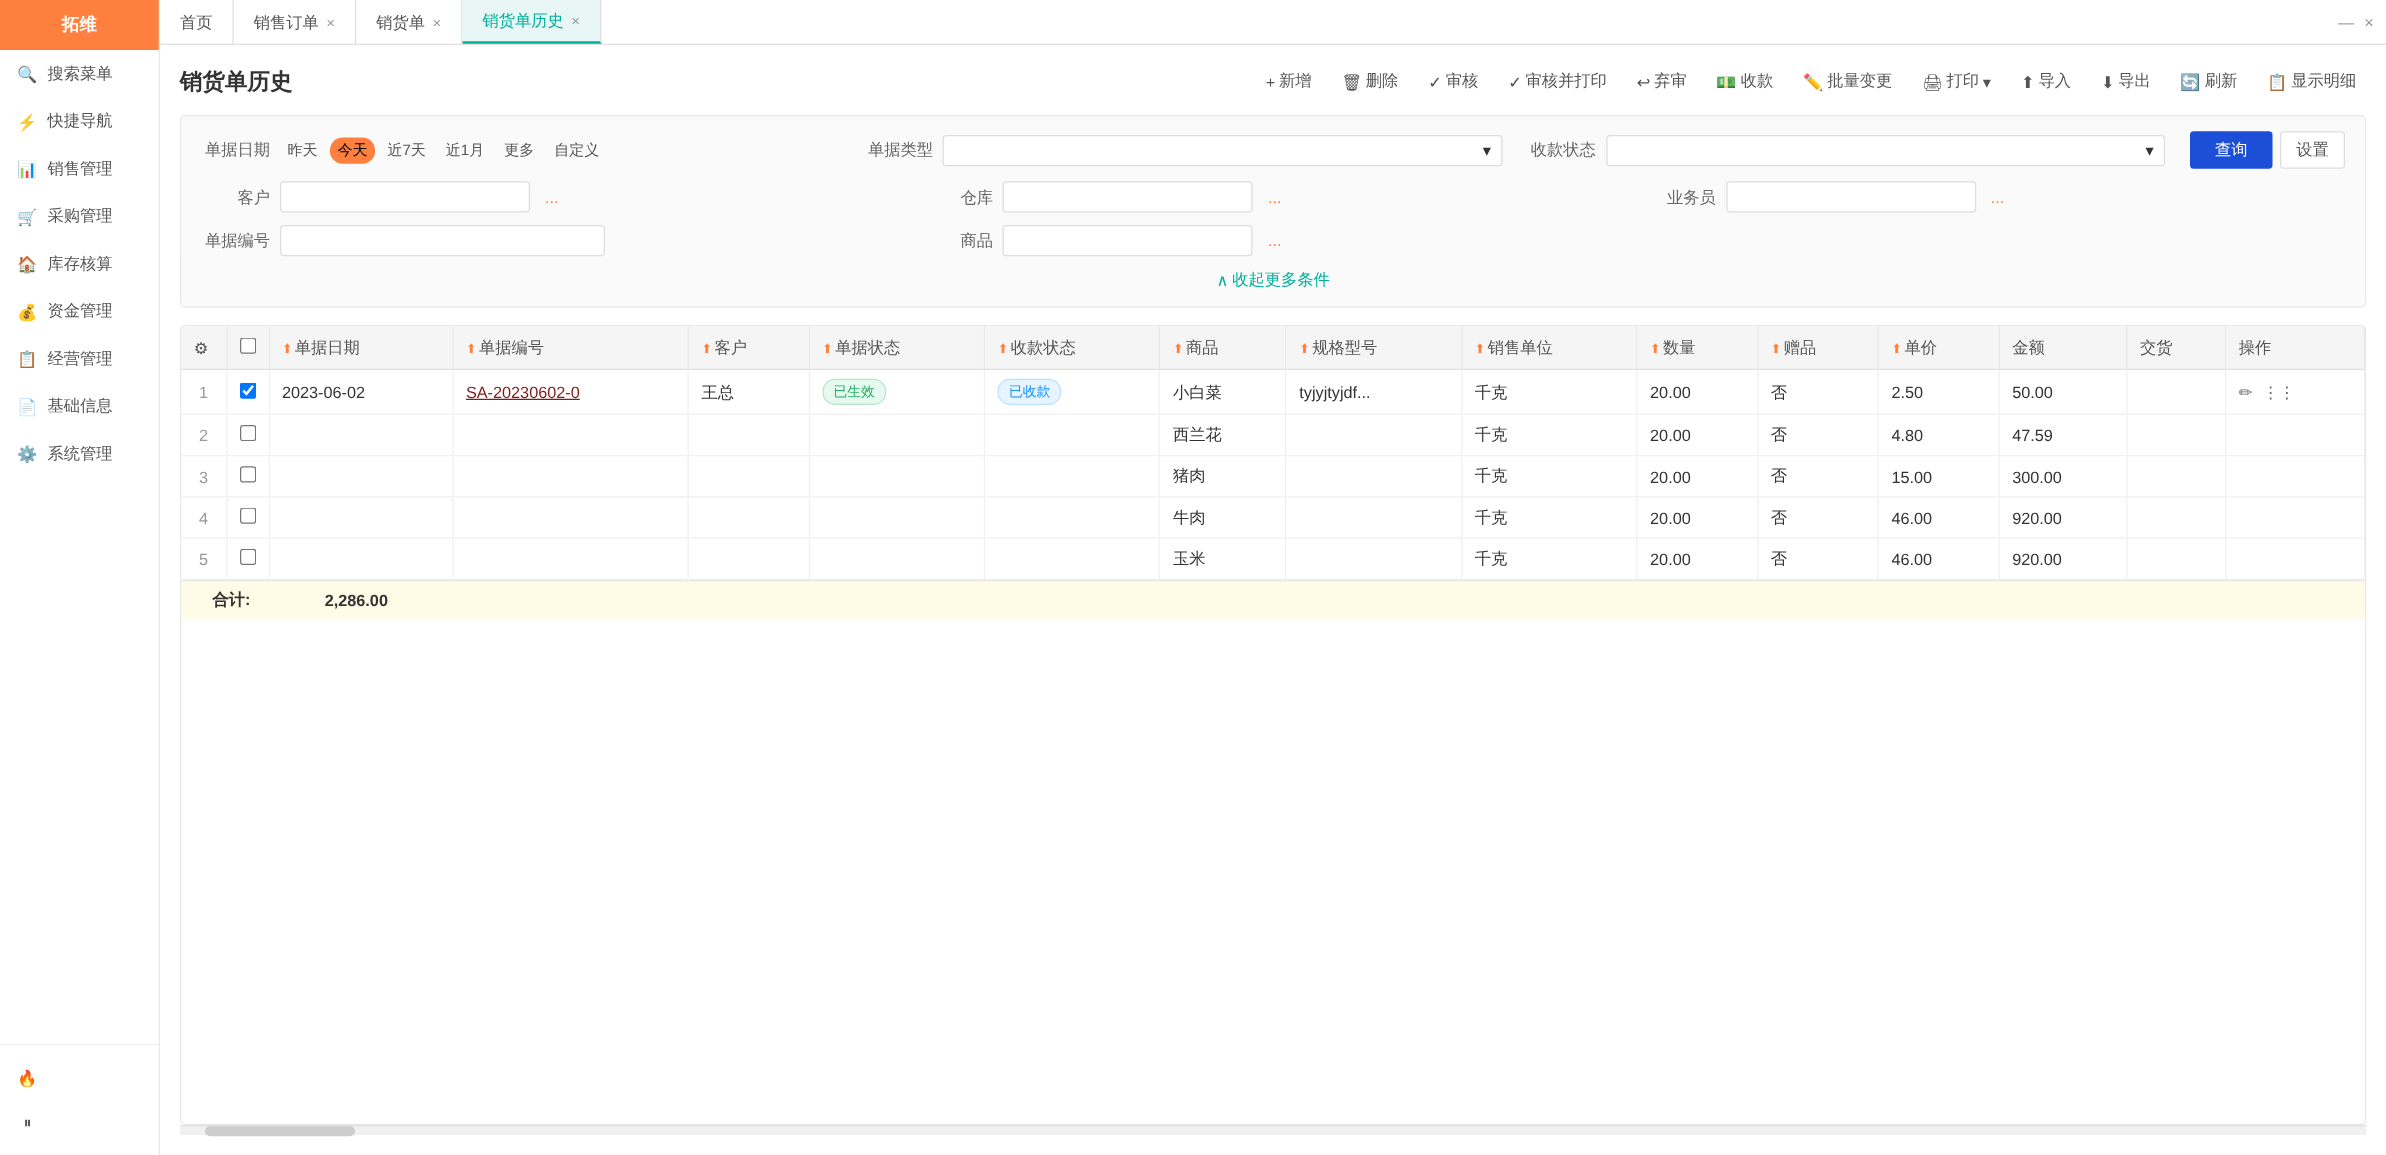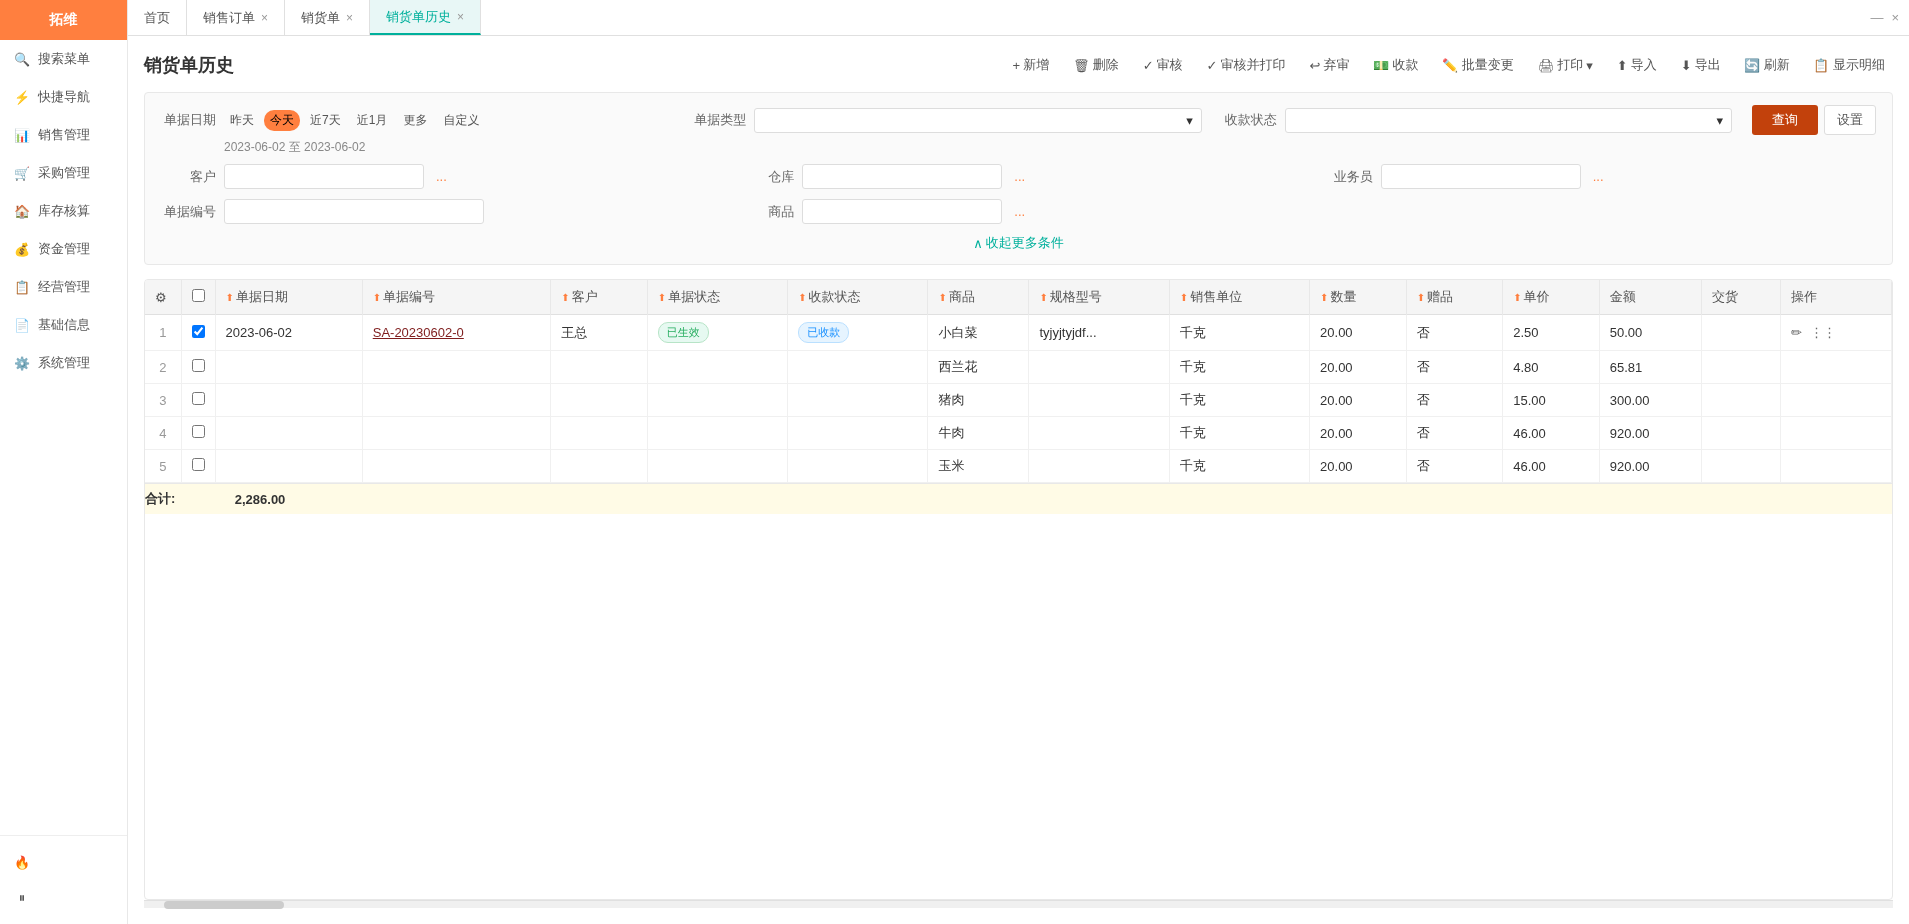--- a/index.html
+++ b/index.html
@@ -202,21 +202,21 @@
     }
     .collapse-btn {
       color: #00b09c;
       cursor: pointer;
       font-size: 12px;
       display: flex;
       align-items: center;
       gap: 3px;
     }
     .query-btn {
-      background: #c2410c;
+      background: #1d4ed8;
       color: #fff;
       border: none;
       padding: 6px 20px;
       border-radius: 3px;
       cursor: pointer;
       font-size: 13px;
     }
     .settings-btn {
       background: #fff;
       color: #555;
@@ -274,21 +274,21 @@
     .checkbox-cell { text-align: center; }
     .op-cell { display: flex; align-items: center; gap: 8px; }
     .op-icon { cursor: pointer; color: #666; }
 
     
     .table-footer {
       display: flex;
       align-items: center;
       background: #fffbe6;
       border-top: 1px solid #e8e8e8;
-      padding: 6px 0;
+      padding: 6px 25px;
       font-size: 12px;
       color: #333;
     }
     .footer-label { margin-right: 10px; font-weight: bold; }
     .footer-qty { flex: 1; text-align: center; font-weight: bold; }
     .footer-amount { font-weight: bold; min-width: 100px; text-align: right; }
 
     
     .pagination-bar {
       display: flex;
@@ -503,26 +503,20 @@
             <span></span>
               <span>▾</span>
           </div>
         </div>
         <div style="display:flex;gap:6px;">
           <button class="query-btn">查询</button>
           <button class="settings-btn">设置</button>
         </div>
       </div>
 
-      <div class="filter-row" style="margin-top:-6px;margin-bottom:8px;">
-        <div class="filter-group">
-          <span class="filter-label"></span>
-          <span class="date-range">2023-06-02 至 2023-06-02</span>
-        </div>
-      </div>
 
       <div class="filter-row">
         <div class="filter-group">
           <span class="filter-label">客户</span>
           <input class="filter-input" style="max-width: 200px;">
           <span class="ellipsis-btn">...</span>
         </div>
         <div class="filter-group">
           <span class="filter-label">仓库</span>
           <input class="filter-input" style="max-width: 200px;">
@@ -613,21 +607,21 @@
       <td><span class="link-text"></span></td>
       <td></td>
       <td></td>
       <td></td>
       <td>西兰花</td>
       <td></td>
       <td>千克</td>
       <td>20.00</td>
       <td>否</td>
       <td>4.80</td>
-      <td>65.81</td>
+      <td>47.59</td>
       <td></td>
       <td>
         
       </td>
     </tr>
             <tr>
       <td class="row-num">3</td>
       <td class="checkbox-cell"><input type="checkbox" style=""></td>
       <td></td>
       <td><span class="link-text"></span></td>

